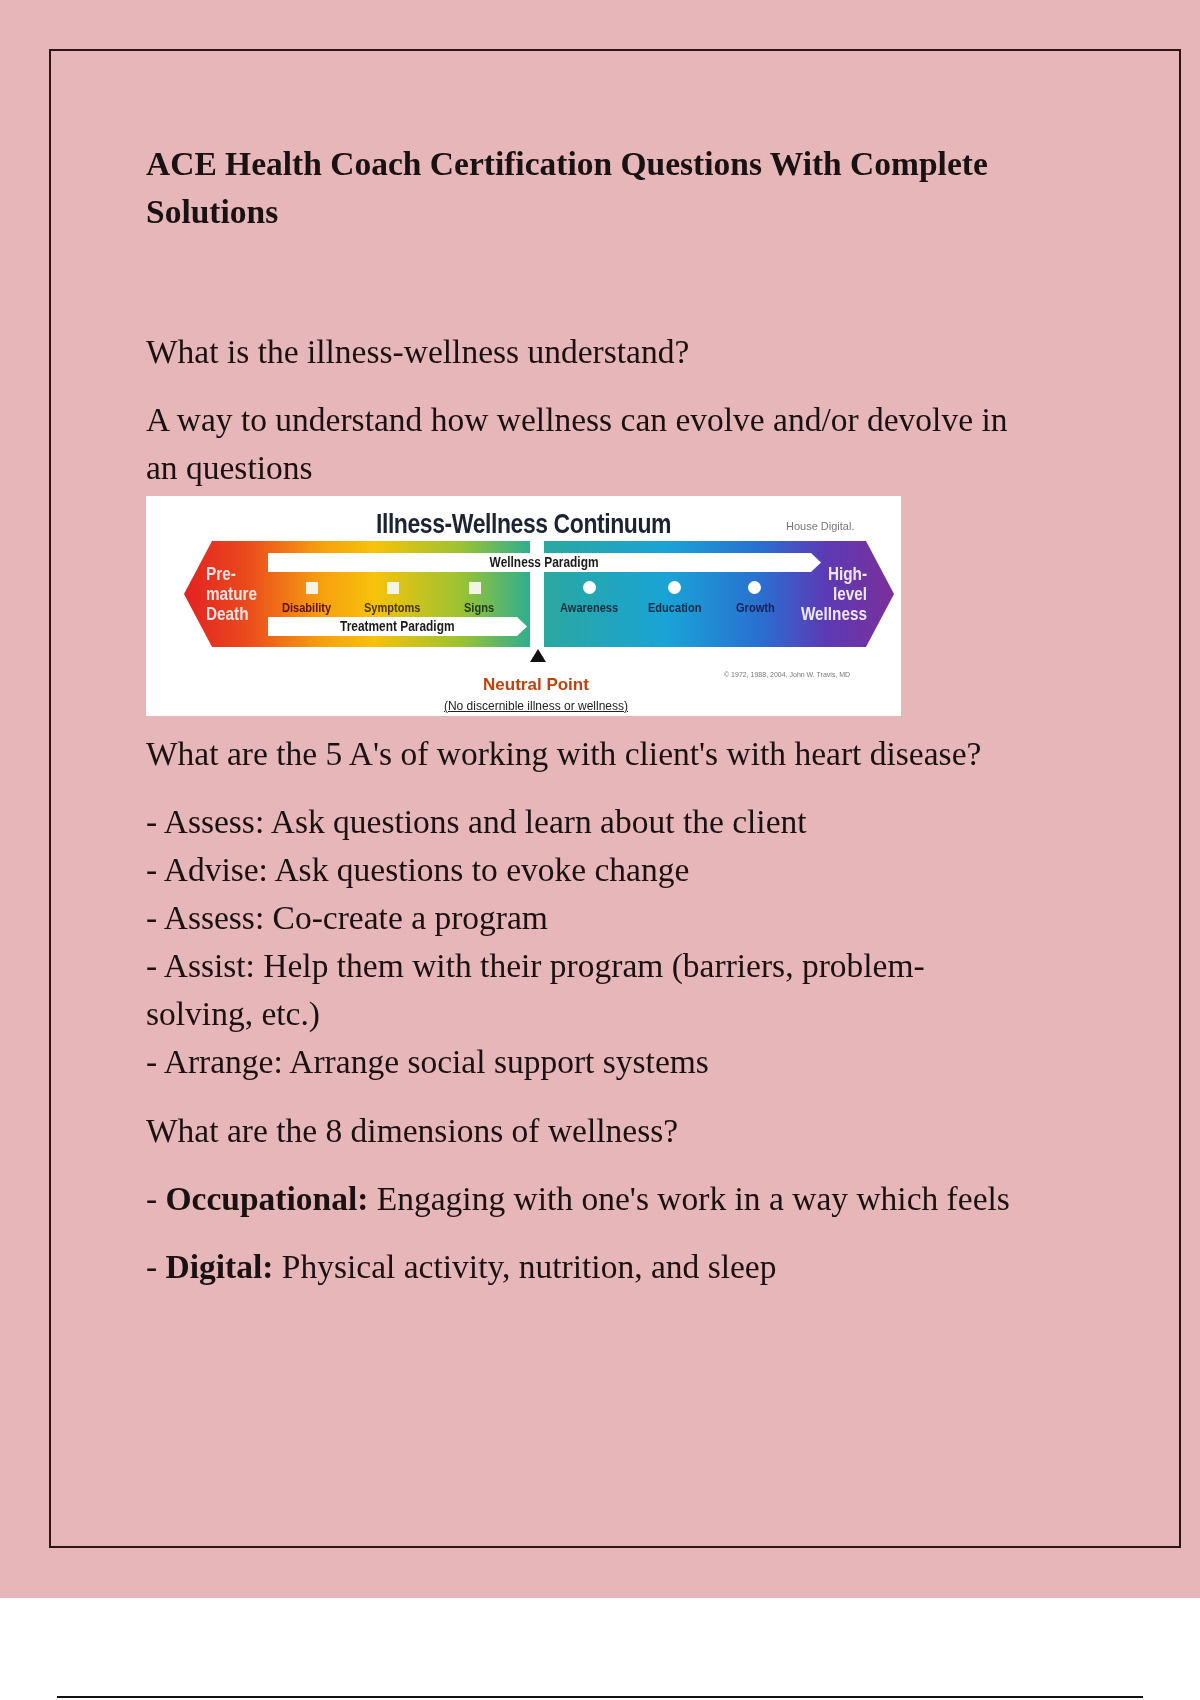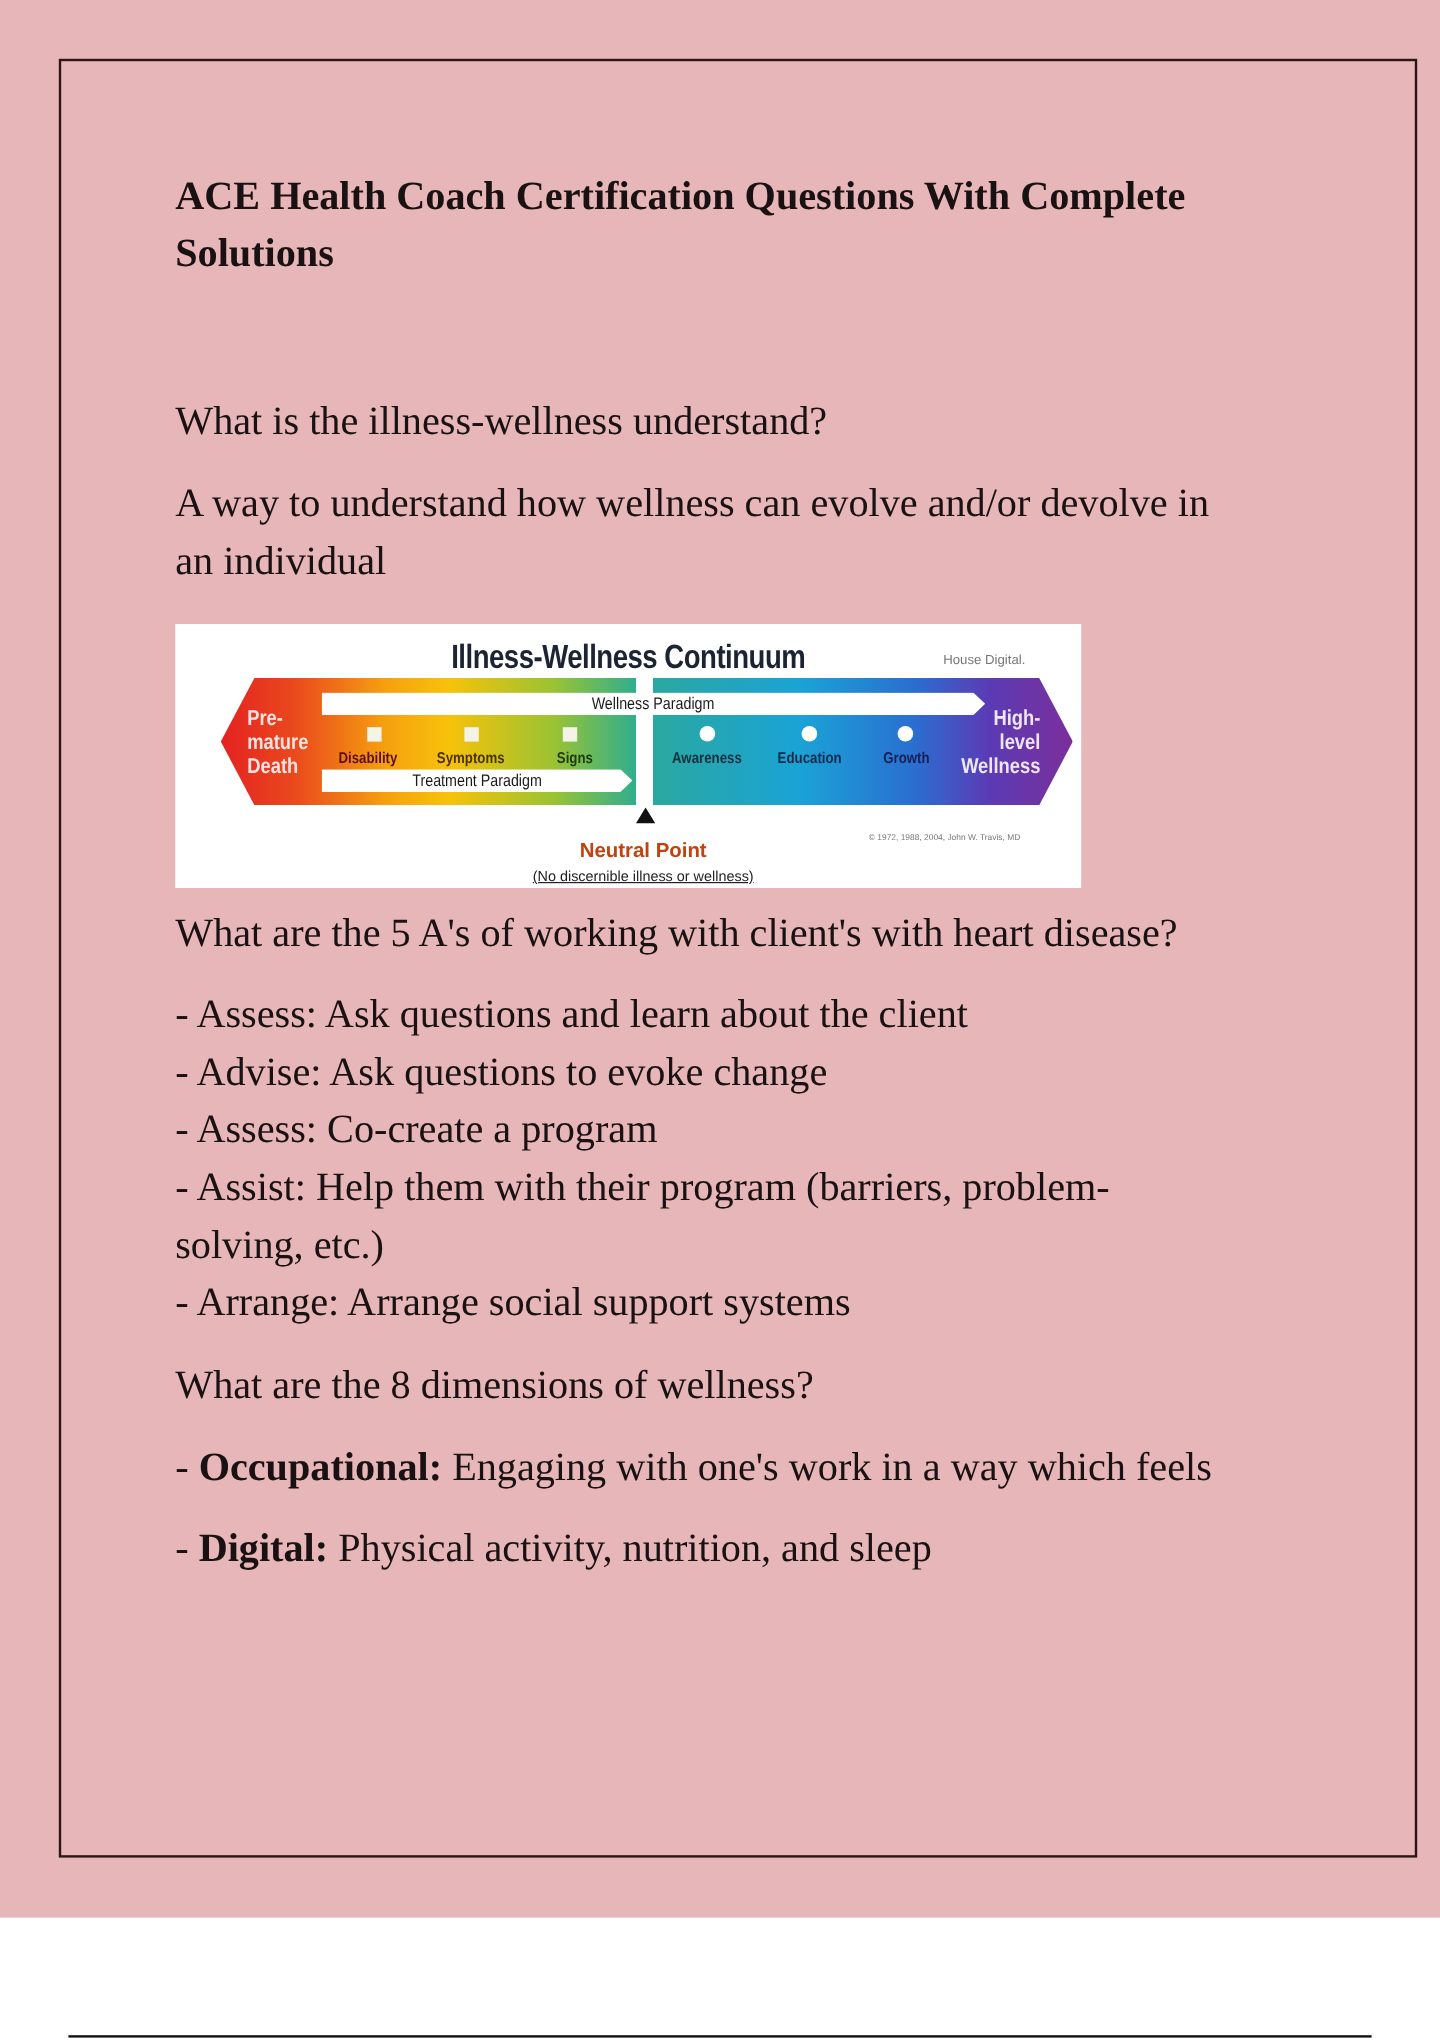--- a/index.html
+++ b/index.html
@@ -28,21 +28,21 @@
   p { margin:0; }
   .q { margin-top:0; }
   .gap-title { height:92px; }
   .sp { height:20px; }
   .sp-s { height:21px; }
   b { font-weight:bold; }
 
   
   .diagram {
     position:relative; width:755px; height:220px; background:#ffffff;
-    margin-top:28px; margin-bottom:14px;
+    margin-top:4px; margin-bottom:14px;
     font-family:"Liberation Sans", sans-serif;
     overflow:hidden;
   }
   .d-title {
     position:absolute; left:0; width:755px; top:4px; text-align:center;
     font-size:28px; font-weight:bold; color:#1c2433; letter-spacing:-0.5px;
     transform:scaleX(0.82); transform-origin:center;
   }
   .d-credit {
     position:absolute; left:640px; top:6px; font-size:11px; color:#777;
@@ -55,21 +55,21 @@
     background:linear-gradient(90deg,#e32222 0%,#ea4a1d 18%,#f6a10f 40%,#f7c20a 55%,#9bc332 80%,#2fae8e 100%);
     clip-path:polygon(28px 0,100% 0,100% 100%,28px 100%,0 50%);
   }
   .bar-right {
     position:absolute; left:398px; top:45px; width:350px; height:106px;
     background:linear-gradient(90deg,#2aa8a0 0%,#1aa3d6 35%,#2a6fd0 62%,#5b3bb5 80%,#7b2f9a 100%);
     clip-path:polygon(0 0,calc(100% - 28px) 0,100% 50%,calc(100% - 28px) 100%,0 100%);
   }
   .arrow-bar {
     position:absolute; background:#fff; height:19px;
-    font-size:14px; font-weight:normal; color:#1a1a1a; line-height:19px;
+    font-size:14px; font-weight:bold; color:#1a1a1a; line-height:19px;
     text-align:center;
   }
   .wellness-arrow {
     left:122px; top:57px; width:553px;
     clip-path:polygon(0 0,calc(100% - 10px) 0,100% 50%,calc(100% - 10px) 100%,0 100%);
   }
   .treatment-arrow {
     left:122px; top:121px; width:259px;
     clip-path:polygon(0 0,calc(100% - 10px) 0,100% 50%,calc(100% - 10px) 100%,0 100%);
   }
@@ -116,21 +116,21 @@
     <span>ACE Health Coach Certification Questions With Complete</span><br>
     <span>Solutions</span>
   </h1>
 
   <div class="gap-title"></div>
 
   <p class="q">What is the illness-wellness understand?</p>
   <div class="sp"></div>
   <p>
     <span>A way to understand how wellness can evolve and/or devolve in</span><br>
-    <span>an individual</span>
+    <span>an questions</span>
   </p>
 
   <div class="diagram">
     <div class="d-title">Illness-Wellness Continuum</div>
     <div class="d-credit">House Digital.</div>
 
     <div class="bar-left"></div>
     <div class="bar-right"></div>
 
     <div class="arrow-bar wellness-arrow">

